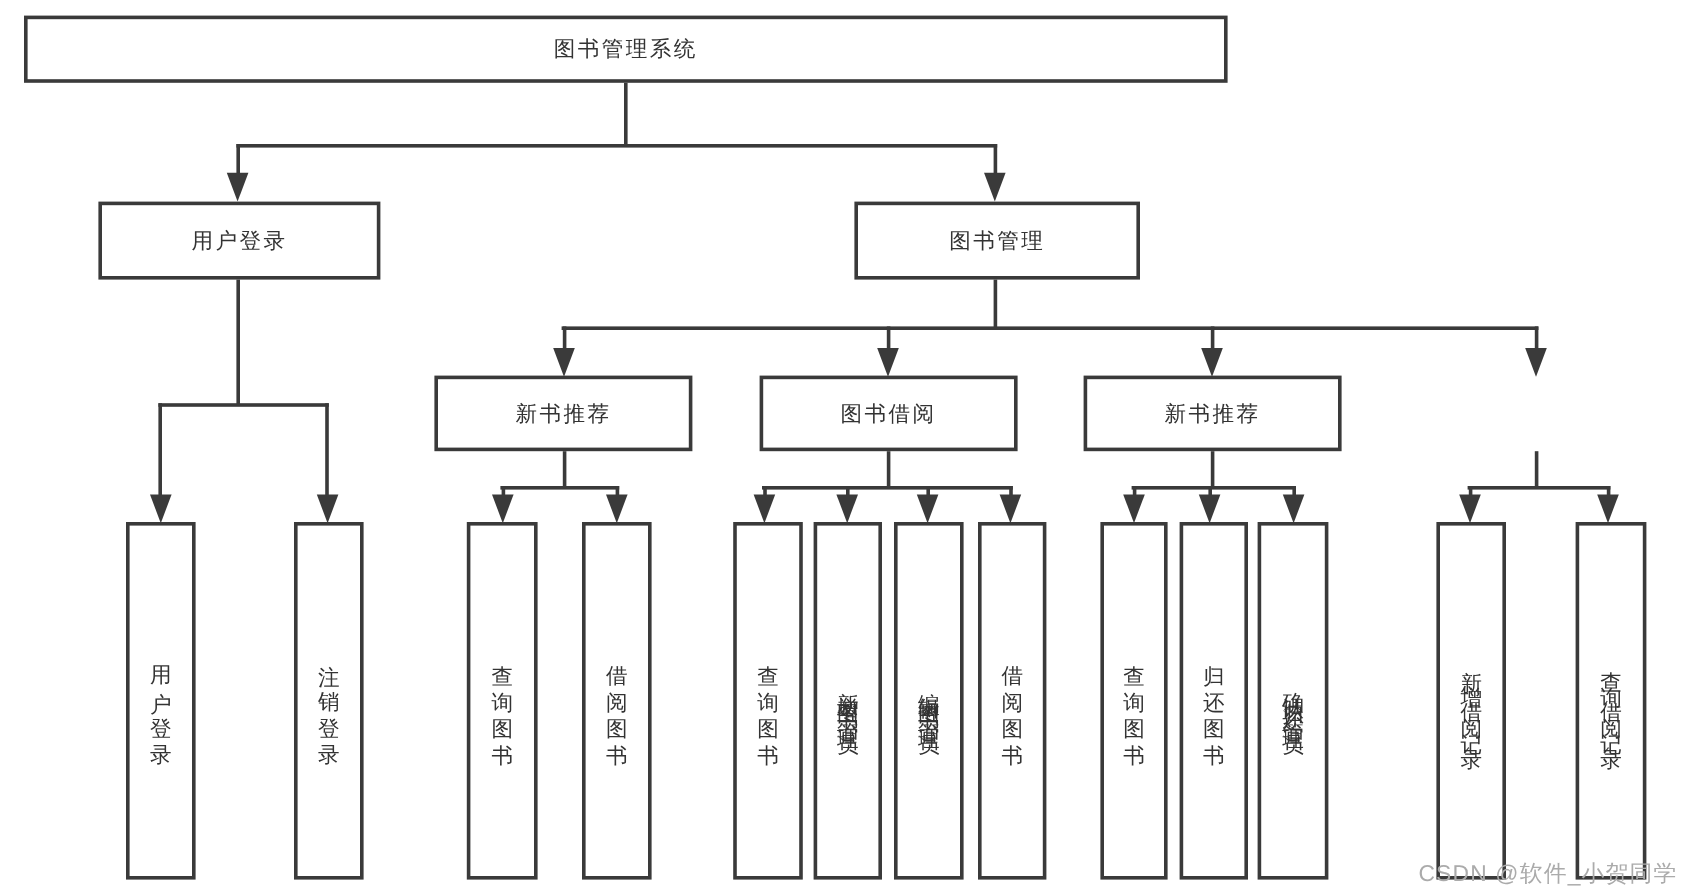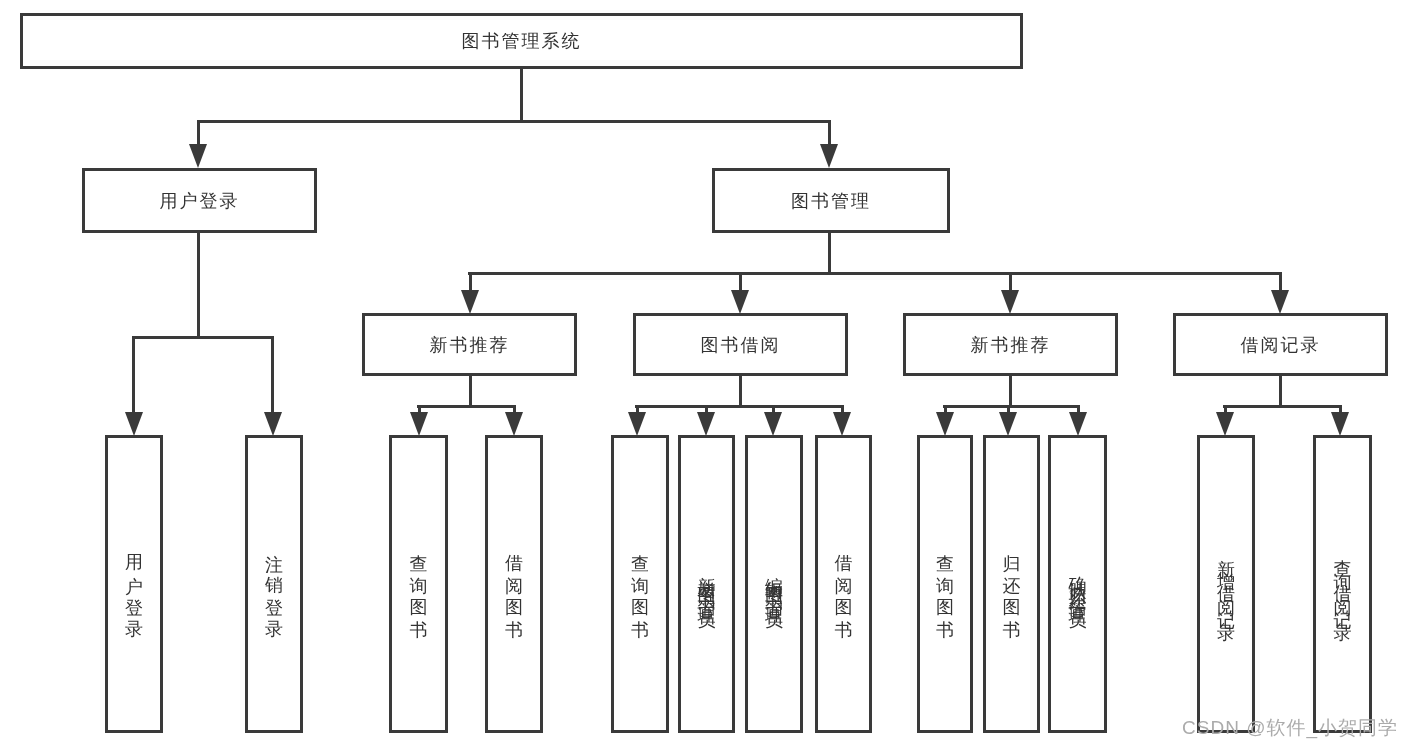--- a/index.html
+++ b/index.html
@@ -144,23 +144,20 @@
 
   <div class="bx n3-1">
     <span class="lbl">新书推荐</span>
   </div>
   <div class="bx n3-2">
     <span class="lbl">图书借阅</span>
   </div>
   <div class="bx n3-3">
     <span class="lbl">新书推荐</span>
   </div>
-  <div class="bx n3-4">
-    <span class="lbl">借阅记录</span>
-  </div>
 
   <div class="bx lf lf1">
     <span class="vlbl sp-wide">用户登录</span>
   </div>
   <div class="bx lf lf2">
     <span class="vlbl sp-wide">注销登录</span>
   </div>
   <div class="bx lf lf3">
     <span class="vlbl sp-wide">查询图书</span>
   </div>

